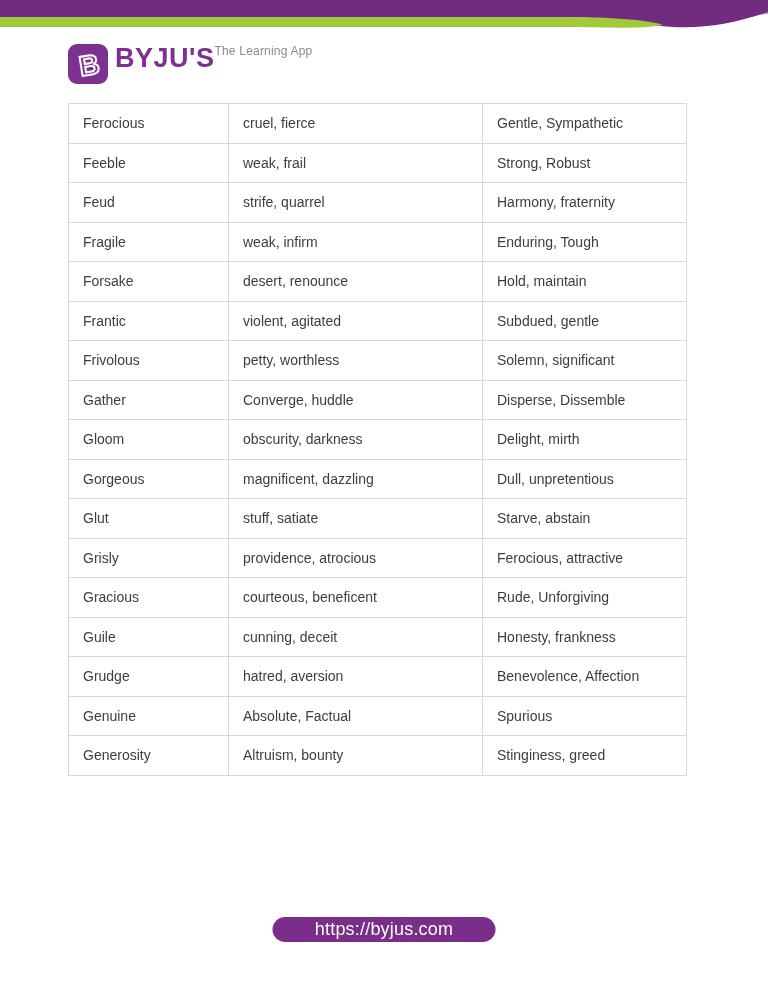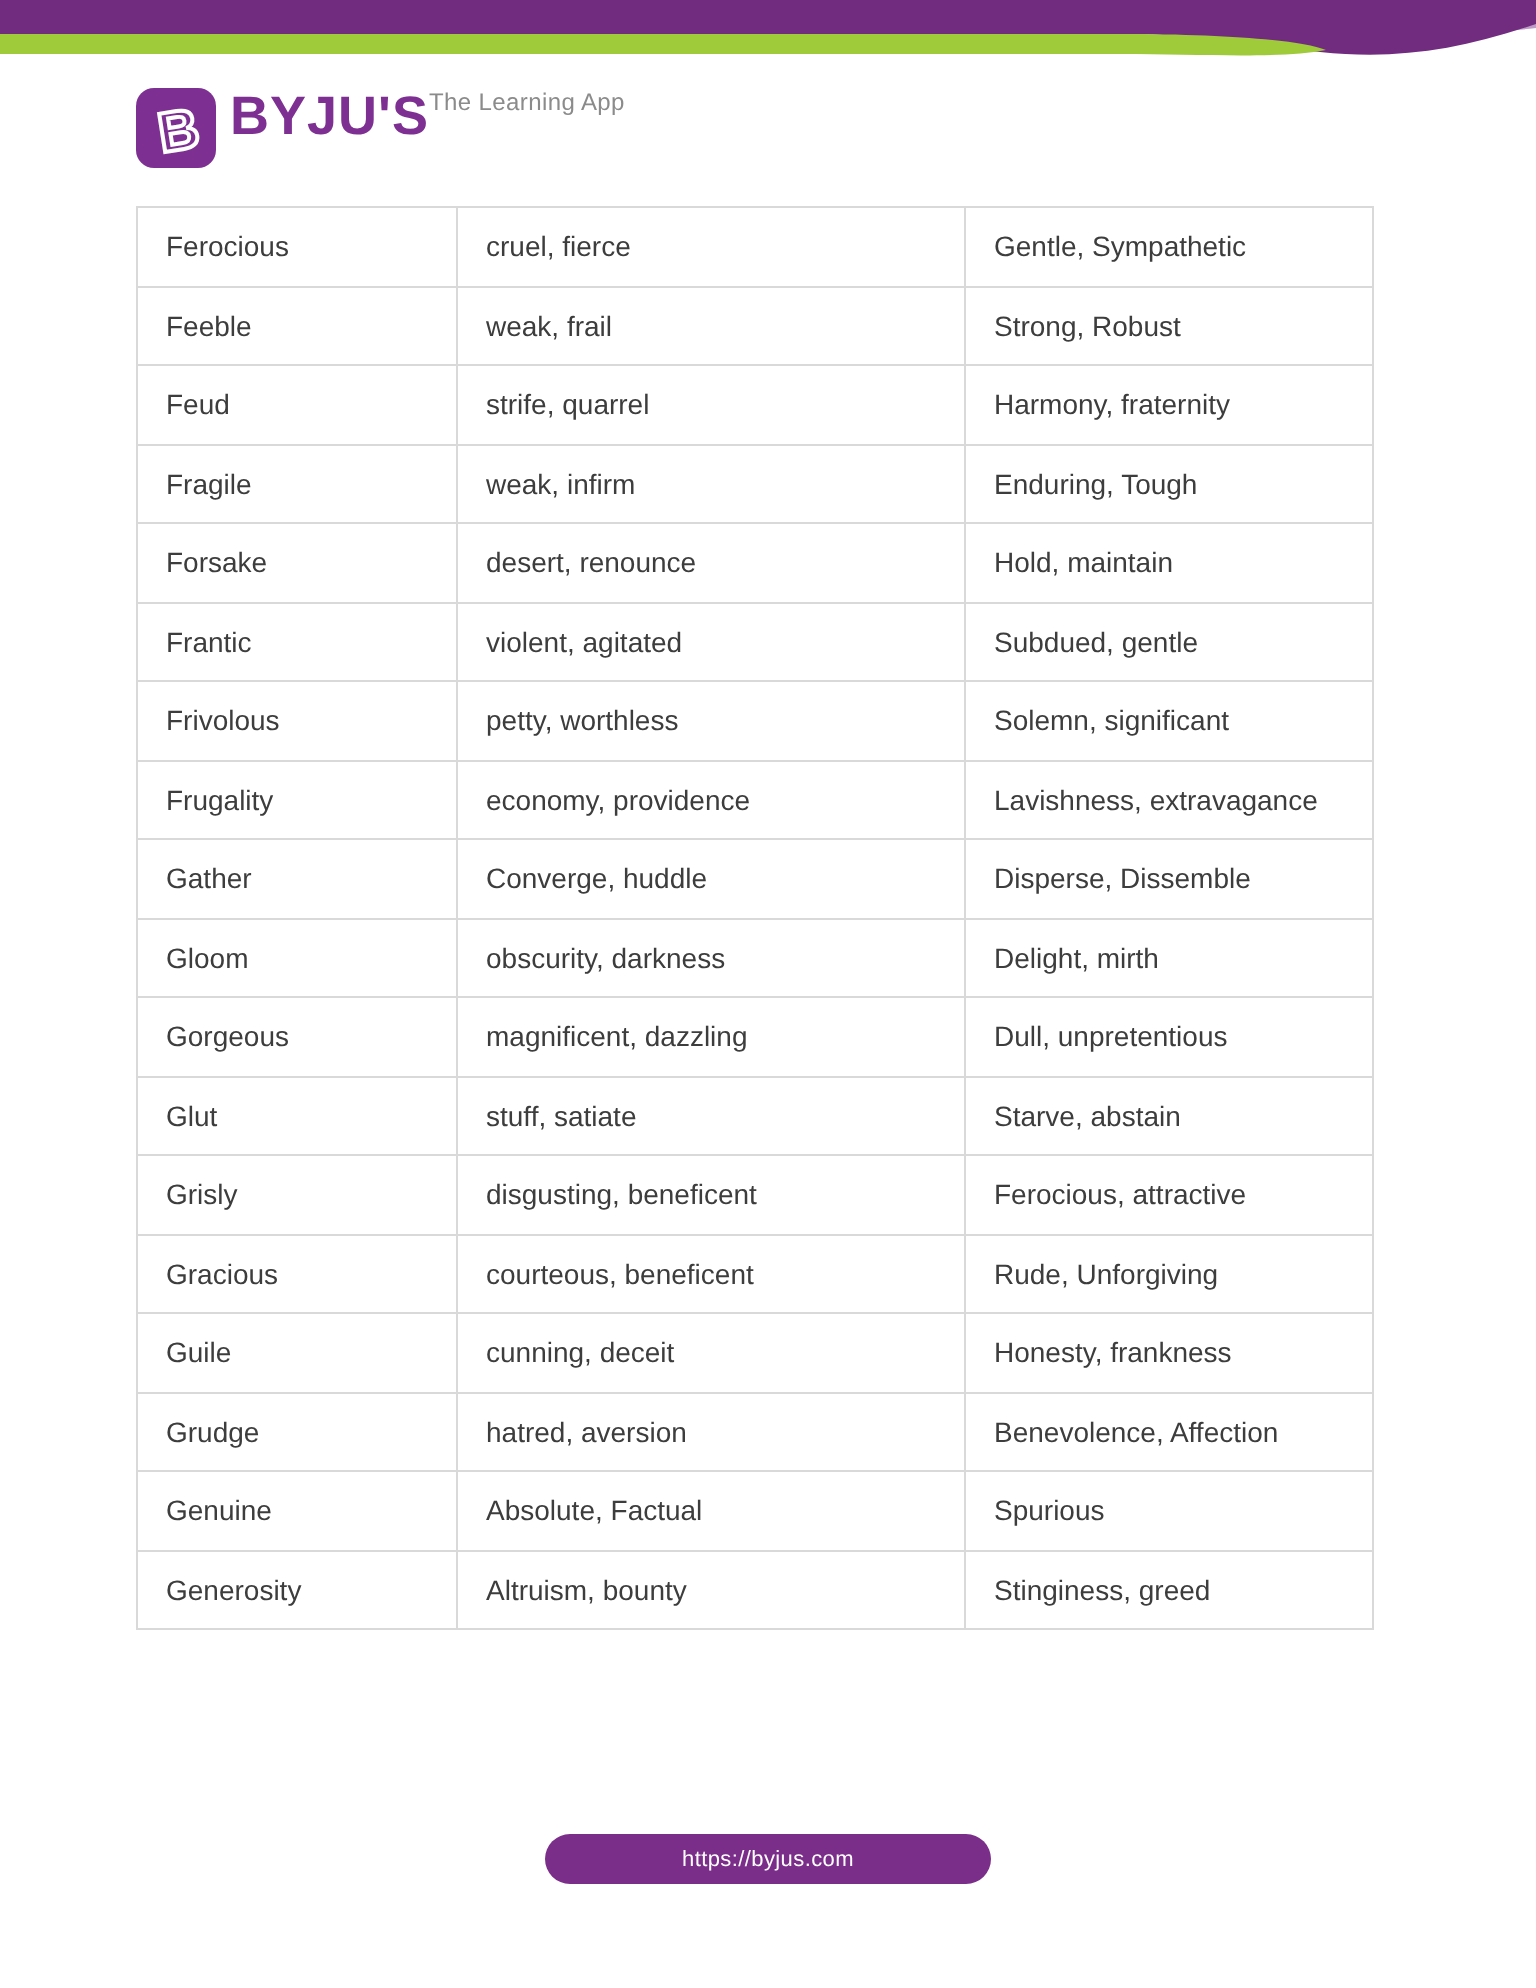--- a/index.html
+++ b/index.html
@@ -31,21 +31,21 @@
   .word-table{position:absolute;top:103px;left:68px;width:618px;
     border-collapse:collapse;table-layout:fixed;}
   .word-table td{border:1px solid var(--border_gray);height:39.5px;
     padding:0 0 0 14px;font-size:14px;color:var(--text_dark);
     vertical-align:middle;white-space:nowrap;overflow:hidden;}
 
   
   .footer-pill{position:absolute;top:917px;left:50%;transform:translateX(-50%);
     width:223px;height:25px;background:var(--pill_purple);border-radius:13px;
     display:flex;align-items:center;justify-content:center;
-    color:#ffffff;font-size:11px;text-decoration:none;letter-spacing:.2px;}
+    color:#ffffff;font-size:18px;text-decoration:none;letter-spacing:.2px;}
 </style>
 </head>
 <body>
 
 <div class="page">
 
   <svg class="header-swoosh" viewBox="0 0 768 44" preserveAspectRatio="none">
     <path class="swoosh-purple-hi" d="M600 0 H768 V14 C720 20 660 12 600 0 Z"></path>
     <path class="swoosh-purple" d="M0 0 H768 V12 C730 25 698 30 660 26 C620 22 600 17 560 17 L0 17 Z"></path>
     <path class="swoosh-green" d="M0 17 L560 17 C612 17 650 20 663 25 C640 29.5 600 27 560 27 L0 27 Z"></path>
@@ -98,25 +98,20 @@
       <td>Frantic</td>
       <td>violent, agitated</td>
       <td>Subdued, gentle</td>
     </tr>
         <tr>
       <td>Frivolous</td>
       <td>petty, worthless</td>
       <td>Solemn, significant</td>
     </tr>
         <tr>
-      <td>Frugality</td>
-      <td>economy, providence</td>
-      <td>Lavishness, extravagance</td>
-    </tr>
-        <tr>
       <td>Gather</td>
       <td>Converge, huddle</td>
       <td>Disperse, Dissemble</td>
     </tr>
         <tr>
       <td>Gloom</td>
       <td>obscurity, darkness</td>
       <td>Delight, mirth</td>
     </tr>
         <tr>
@@ -124,21 +119,21 @@
       <td>magnificent, dazzling</td>
       <td>Dull, unpretentious</td>
     </tr>
         <tr>
       <td>Glut</td>
       <td>stuff, satiate</td>
       <td>Starve, abstain</td>
     </tr>
         <tr>
       <td>Grisly</td>
-      <td>disgusting, beneficent</td>
+      <td>providence, atrocious</td>
       <td>Ferocious, attractive</td>
     </tr>
         <tr>
       <td>Gracious</td>
       <td>courteous, beneficent</td>
       <td>Rude, Unforgiving</td>
     </tr>
         <tr>
       <td>Guile</td>
       <td>cunning, deceit</td>

